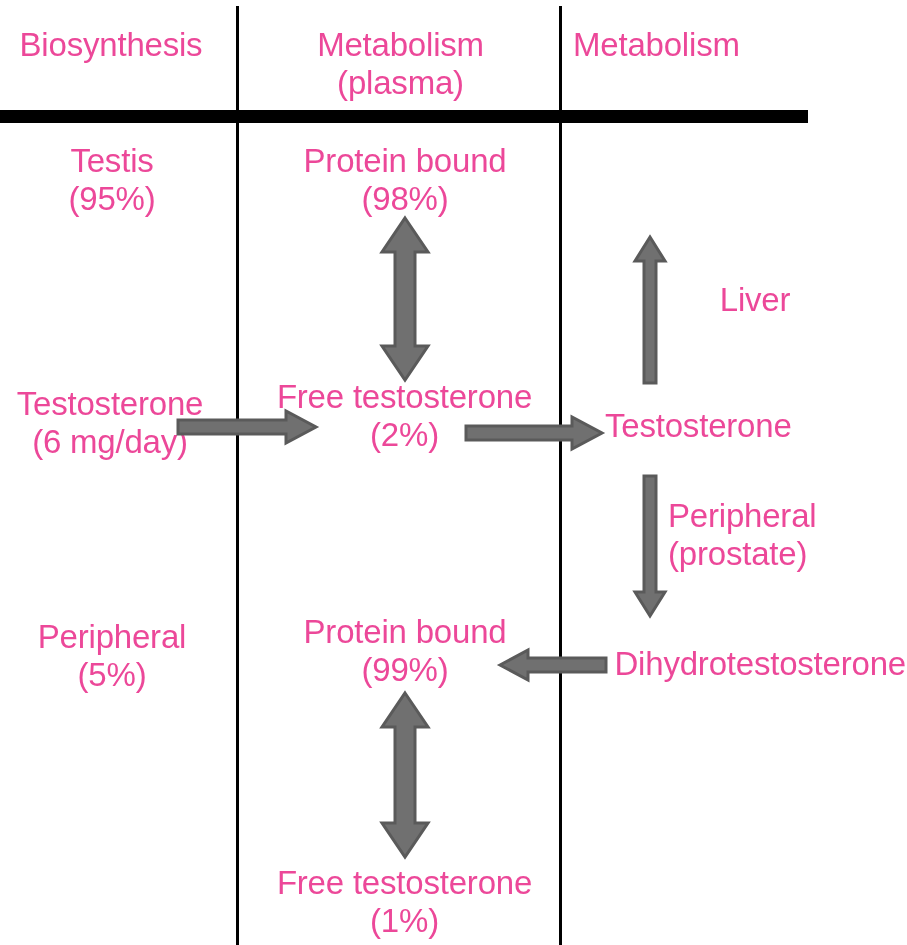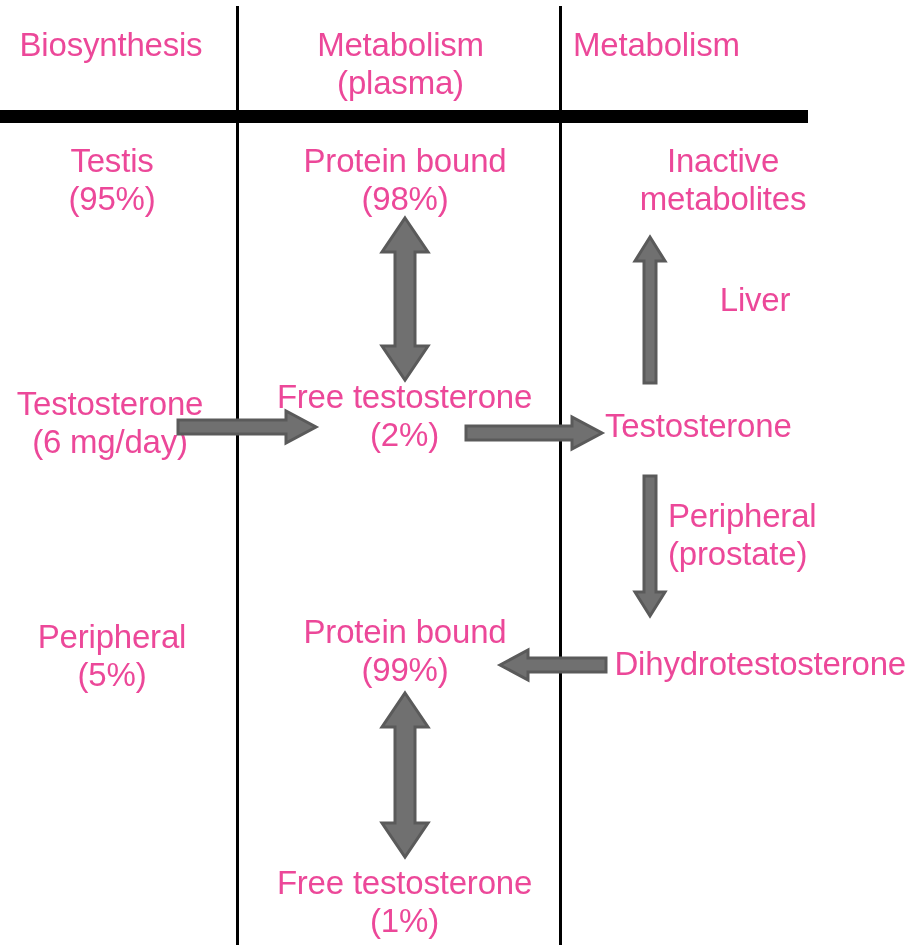--- a/index.html
+++ b/index.html
@@ -83,22 +83,20 @@
 
   <div class="lbl node" style="left:252px; top:378px; width:305px;">Free testosterone
 (2%)</div>
 
   <div class="lbl node" style="left:255px; top:613px; width:300px;">Protein bound
 (99%)</div>
 
   <div class="lbl node" style="left:252px; top:864px; width:305px;">Free testosterone
 (1%)</div>
 
-  <div class="lbl node" style="left:578px; top:142px; width:290px;">Inactive
-metabolites</div>
 
   <div class="lbl node" style="left:605px; top:407px; width:300px; text-align:left;">Testosterone</div>
 
   <div class="lbl node" style="left:606px; top:645px; width:300px; text-align:right;">Dihydrotestosterone</div>
 
   <div class="lbl annot" style="left:690px; top:281px; width:130px; text-align:center;">Liver</div>
 
   <div class="lbl annot" style="left:668px; top:497px; width:230px; text-align:left;">Peripheral
 (prostate)</div>
 

